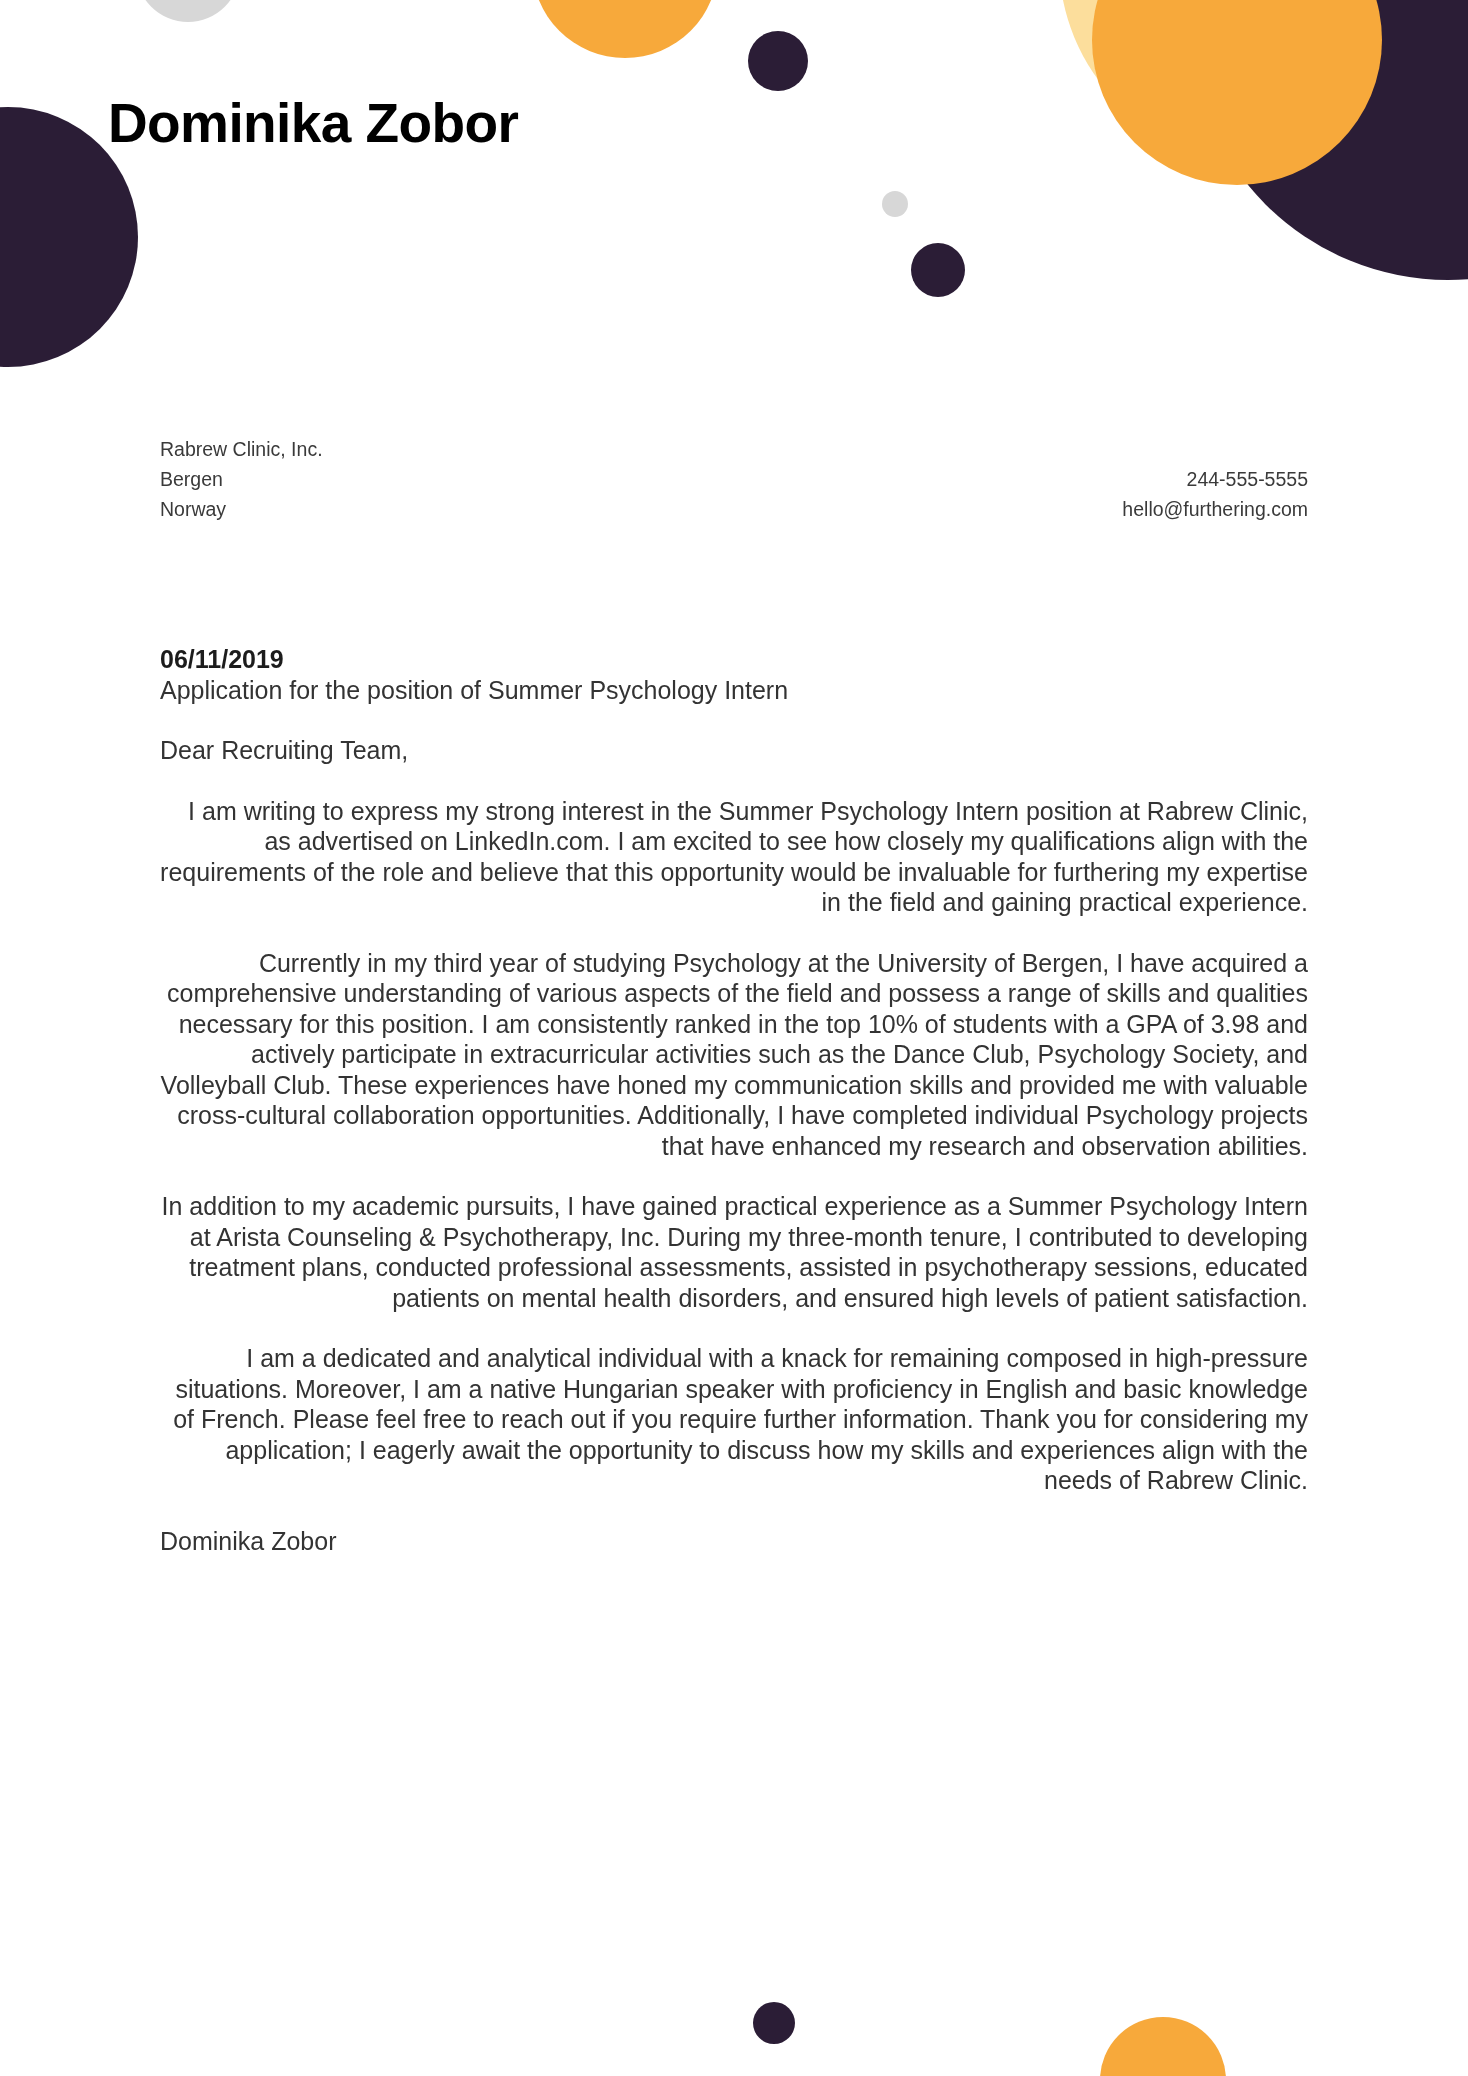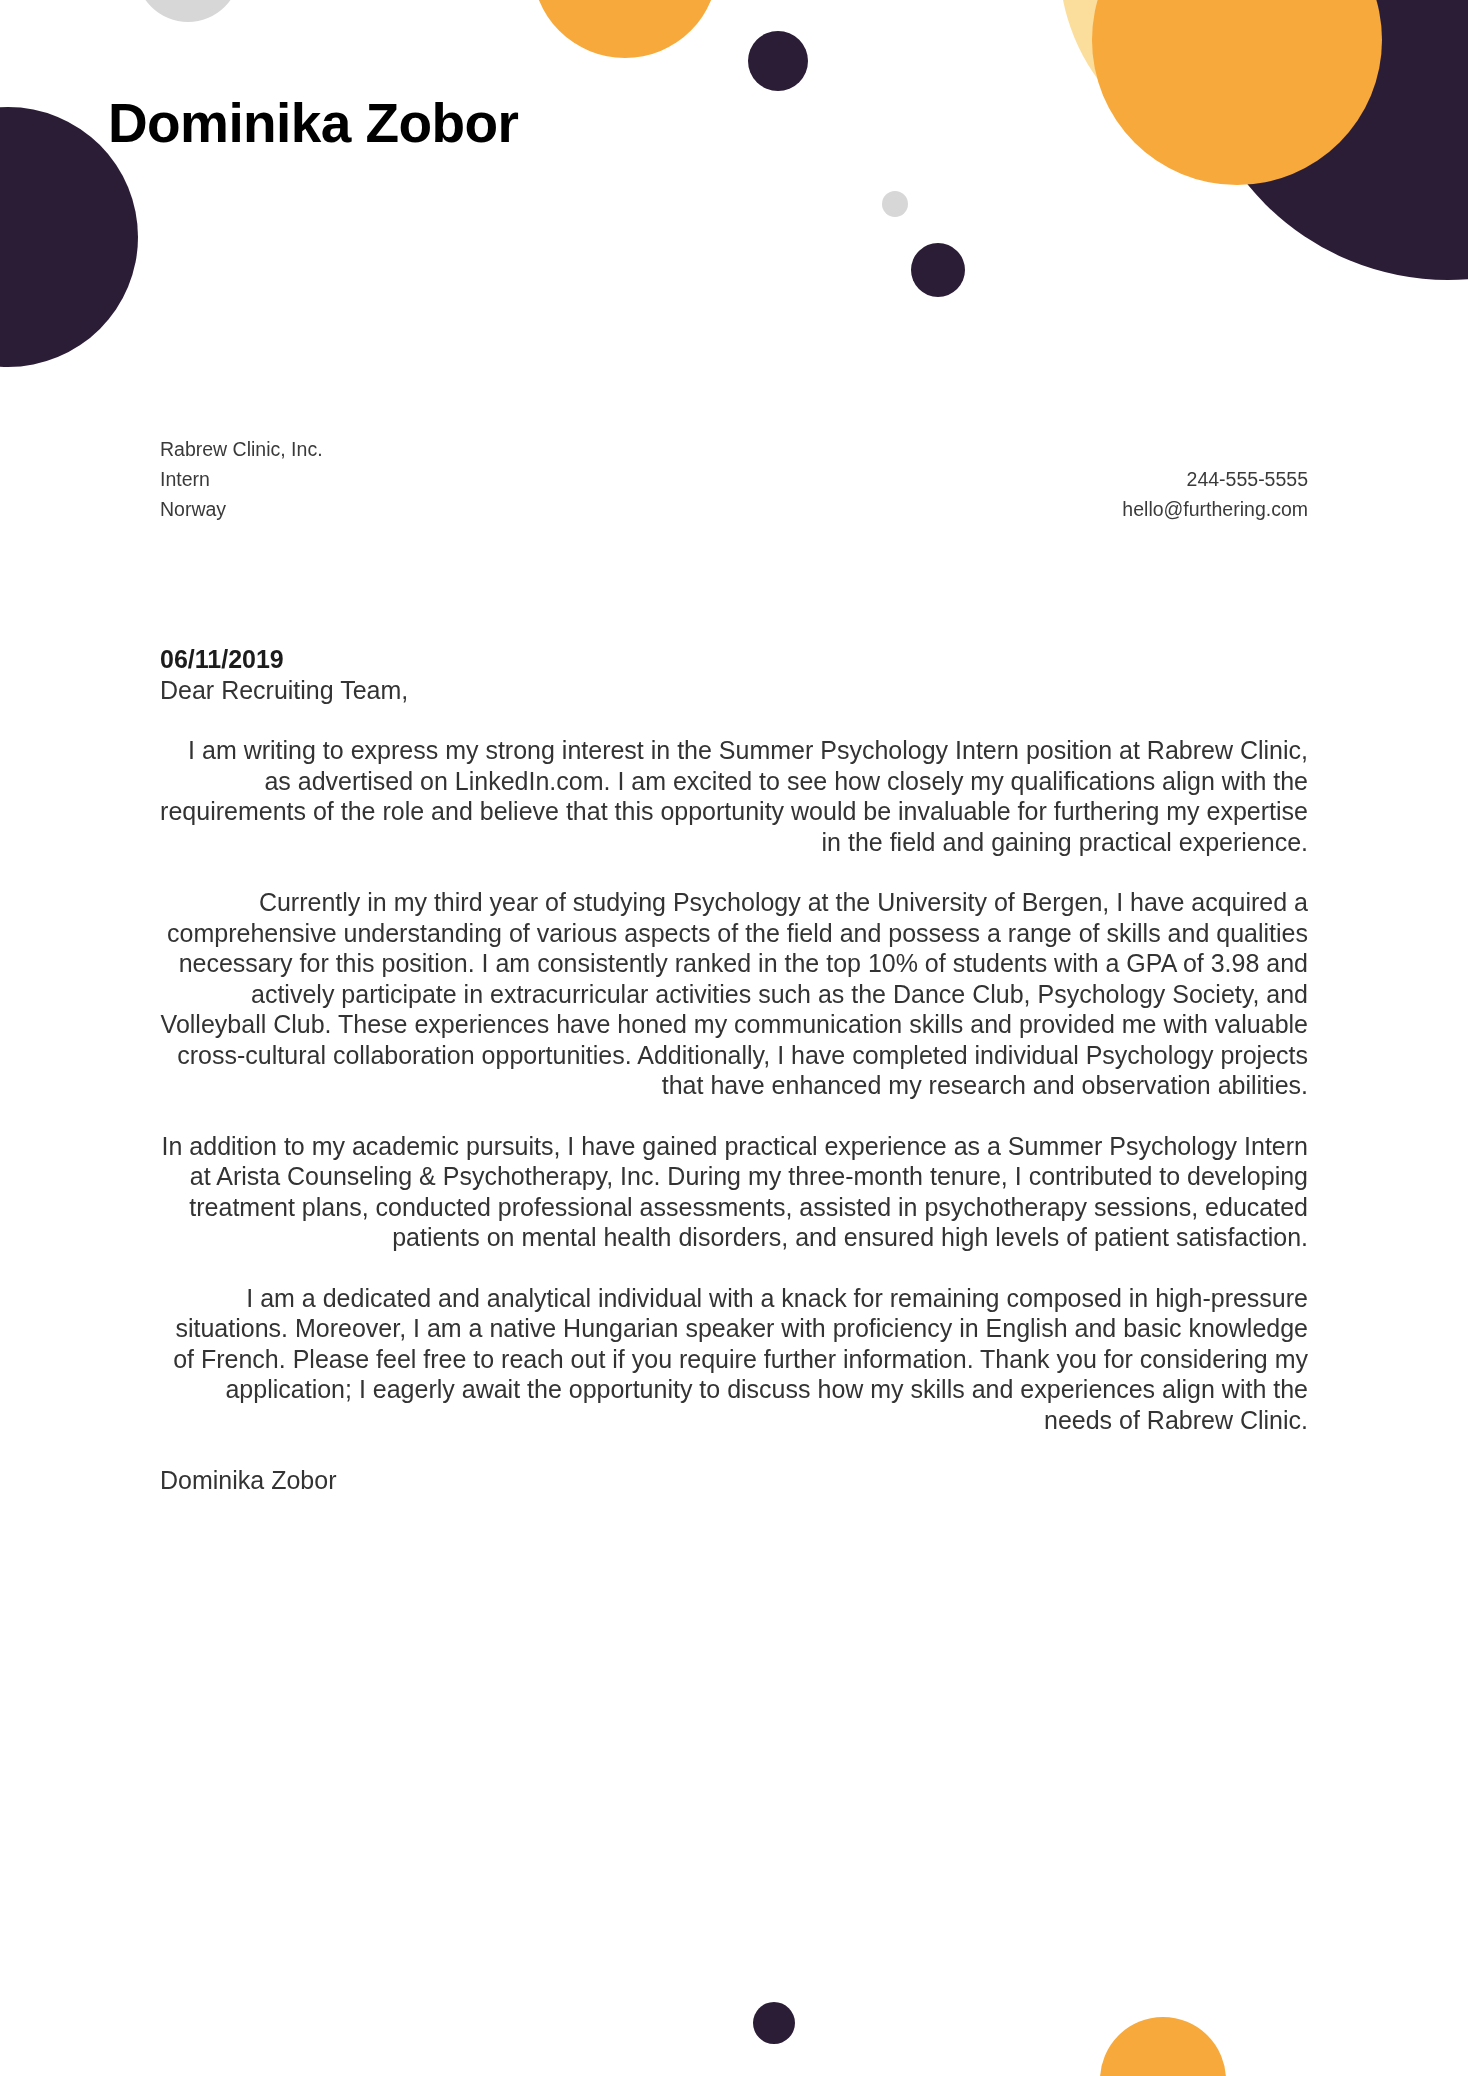--- a/index.html
+++ b/index.html
@@ -110,35 +110,36 @@
       <circle cx="774" cy="2023" r="21" fill="#2B1D36"></circle>
       <circle cx="1163" cy="2080" r="63" fill="#F7A93B"></circle>
     </svg>
 
   <h1 class="name-heading">Dominika Zobor</h1>
 
   <div class="meta-row">
 
     <div class="meta-block left">
       <div>Rabrew Clinic, Inc.</div>
-      <div>Intern</div>
+      <div>Bergen</div>
       <div>Norway</div>
     </div>
 
     <div class="meta-block right">
       <div>244-555-5555</div>
       <div>hello@furthering.com</div>
     </div>
 
   </div>
 
   <div class="letter">
 
     <div class="date">06/11/2019</div>
 
+    <div class="subject">Application for the position of Summer Psychology Intern</div>
 
     <div class="salutation">Dear Recruiting Team,</div>
 
     <p class="para">I am writing to express my strong interest in the Summer Psychology Intern position at Rabrew Clinic, as advertised on LinkedIn.com. I am excited to see how closely my qualifications align with the requirements of the role and believe that this opportunity would be invaluable for furthering my expertise in the field and gaining practical experience.</p>
     <p class="para">Currently in my third year of studying Psychology at the University of Bergen, I have acquired a comprehensive understanding of various aspects of the field and possess a range of skills and qualities necessary for this position. I am consistently ranked in the top 10% of students with a GPA of 3.98 and actively participate in extracurricular activities such as the Dance Club, Psychology Society, and Volleyball Club. These experiences have honed my communication skills and provided me with valuable cross-cultural collaboration opportunities. Additionally, I have completed individual Psychology projects that have enhanced my research and observation abilities.</p>
     <p class="para">In addition to my academic pursuits, I have gained practical experience as a Summer Psychology Intern at Arista Counseling &amp; Psychotherapy, Inc. During my three-month tenure, I contributed to developing treatment plans, conducted professional assessments, assisted in psychotherapy sessions, educated patients on mental health disorders, and ensured high levels of patient satisfaction.</p>
     <p class="para">I am a dedicated and analytical individual with a knack for remaining composed in high-pressure situations. Moreover, I am a native Hungarian speaker with proficiency in English and basic knowledge of French. Please feel free to reach out if you require further information. Thank you for considering my application; I eagerly await the opportunity to discuss how my skills and experiences align with the needs of Rabrew Clinic.</p>
 
 
     <div class="signature">Dominika Zobor</div>

